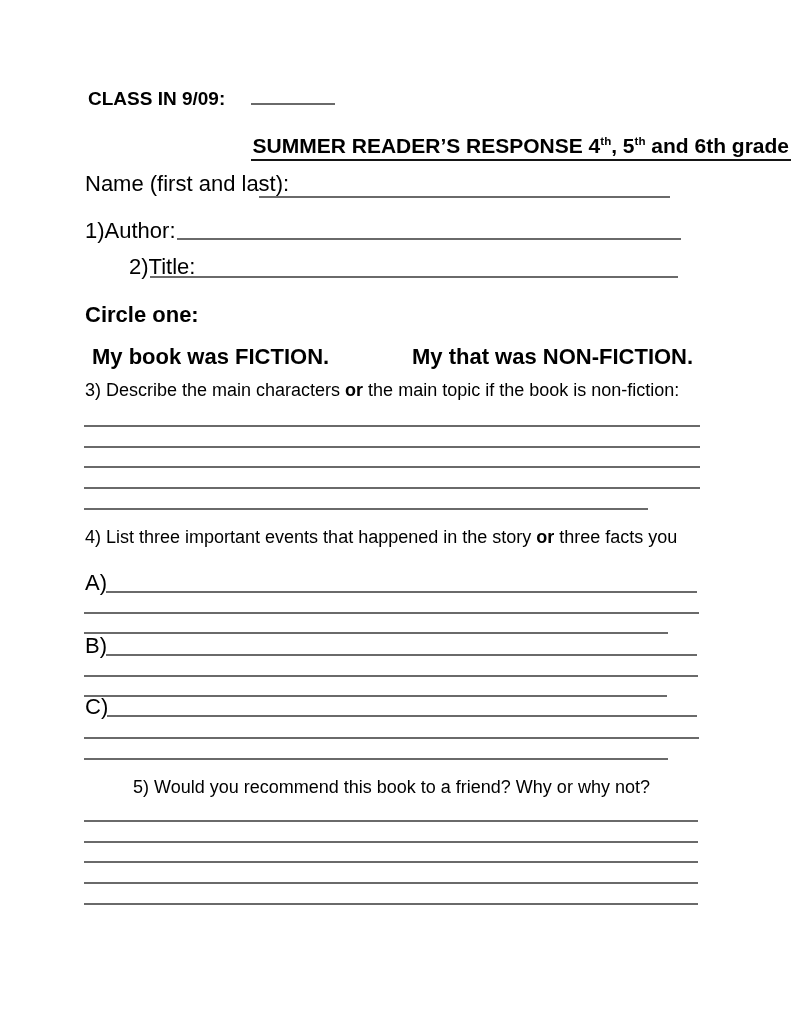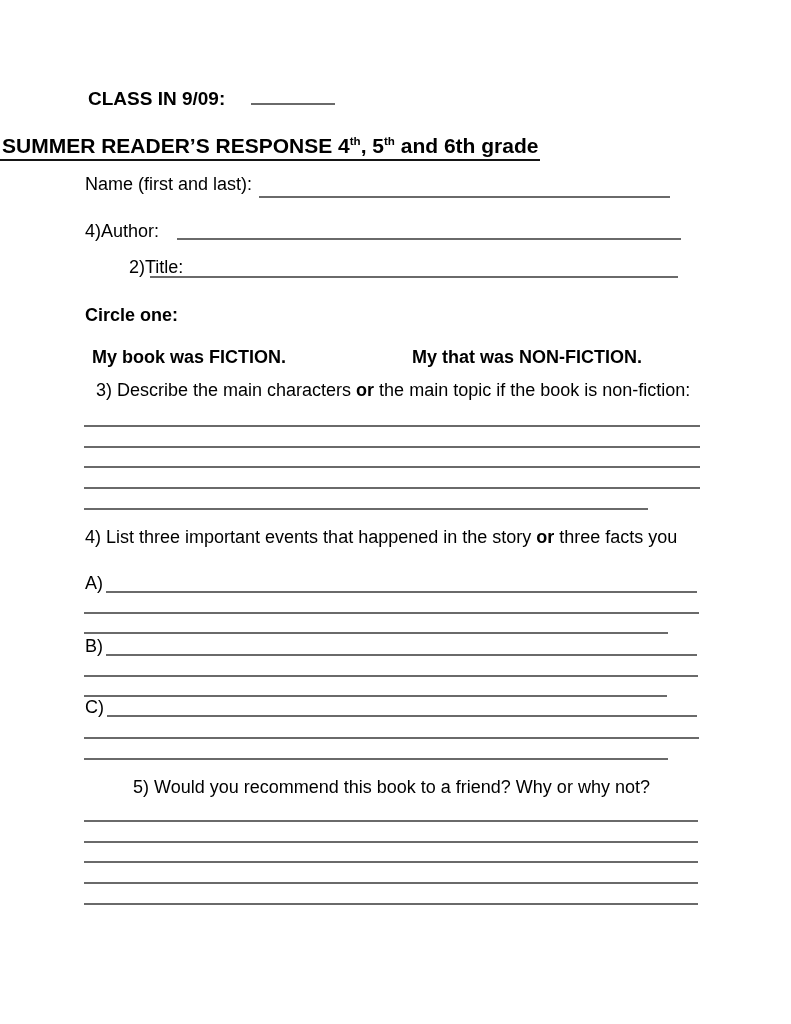--- a/index.html
+++ b/index.html
@@ -1,24 +1,24 @@
 <!DOCTYPE html>
 <html><head>
 <meta charset="utf-8">
 <style>
   html,body { margin:0; padding:0; background:#ffffff; }
   .page {
     position:relative; width:791px; height:1024px; background:#ffffff;
     font-family:"Liberation Sans","DejaVu Sans",sans-serif;
     color:#000000; overflow:hidden;
   }
-  .t { position:absolute; font-size:18px; line-height:22px; white-space:nowrap; }
+  .t { position:absolute; font-size:22px; line-height:22px; white-space:nowrap; }
   .b { font-weight:bold; }
   .line { position:absolute; height:0; border-bottom:2px solid #6a6a6a; }
-  .title-row { position:absolute; left:0; top:133px; width:791px; text-align:left; }
+  .title-row { position:absolute; left:0; top:133px; width:791px; text-align:right; }
   .title-wrap {
     display:inline-block; font-weight:bold; font-size:21px; line-height:25px;
     border-bottom:2px solid #151515; padding:0 2px 1px 2px; white-space:nowrap;
   }
   .title-wrap sup { font-size:0.55em; vertical-align:super; line-height:0; }
   .q { font-size:18px; line-height:22px; }
   .q .row2 { display:block; }
 </style>
 </head>
 <body>
@@ -28,31 +28,31 @@
   <div class="t b" style="left:88px; top:88px; font-size:19px;">CLASS IN 9/09:</div>
   <div class="line" style="left:251px; top:103px; width:84px;"></div>
 
   <div class="title-row">
     <span class="title-wrap"><span>SUMMER READER’S RESPONSE 4</span><sup>th</sup><span>, 5</span><sup>th</sup><span> and 6th grade</span></span>
   </div>
 
   <div class="t" style="left:85px; top:173px;">Name (first and last):</div>
   <div class="line" style="left:259px; top:196px; width:411px;"></div>
 
-  <div class="t" style="left:85px; top:220px;">4)Author:</div>
+  <div class="t" style="left:85px; top:220px;">1)Author:</div>
   <div class="line" style="left:177px; top:238px; width:504px;"></div>
 
   <div class="t" style="left:85px; top:256px;margin-left:44px;">2)Title:</div>
   <div class="line" style="left:150px; top:276px; width:528px;"></div>
 
   <div class="t b" style="left:85px; top:304px;">Circle one:</div>
   <div class="t b" style="left:92px; top:346px;">My book was FICTION.</div>
   <div class="t b" style="left:412px; top:346px;">My that was NON-FICTION.</div>
 
-  <div class="t q" style="left:96px; top:379px;"><span>3) Describe the main characters </span><b>or</b><span> the main topic if the book is non-fiction:</span></div>
+  <div class="t q" style="left:85px; top:379px;"><span>3) Describe the main characters </span><b>or</b><span> the main topic if the book is non-fiction:</span></div>
   <div class="line" style="left:84px; top:425px; width:616px;"></div>
   <div class="line" style="left:84px; top:446px; width:616px;"></div>
   <div class="line" style="left:84px; top:466px; width:616px;"></div>
   <div class="line" style="left:84px; top:487px; width:616px;"></div>
   <div class="line" style="left:84px; top:508px; width:564px;"></div>
 
   <div class="t q" style="left:85px; top:526px;"><span>4) List three important events that happened in the story </span><b>or</b><span> three facts you</span></div>
 
   <div class="t" style="left:85px; top:572px;">A)</div>
   <div class="line" style="left:106px; top:591px; width:591px;"></div>

